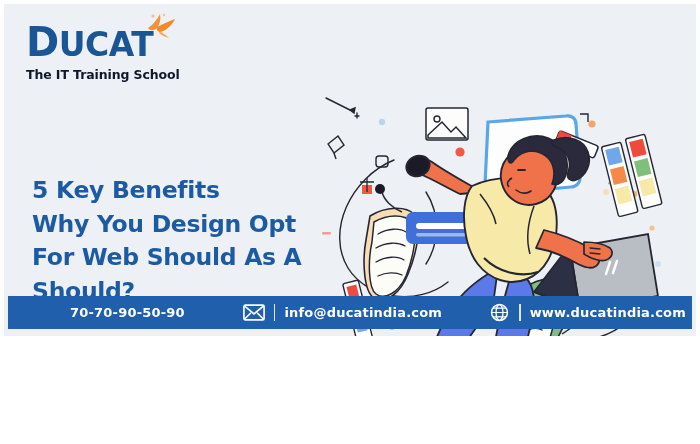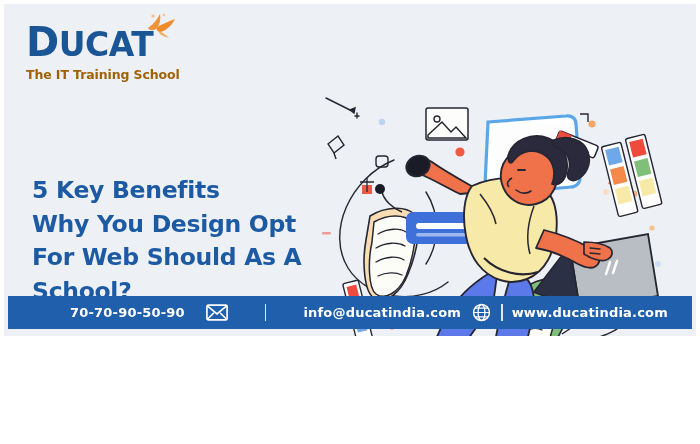--- a/index.html
+++ b/index.html
@@ -49,21 +49,21 @@
     left: 118px;
     top: -12px;
     width: 34px;
     height: 26px;
   }
   .logo-tagline {
     margin-top: 5px;
     font-family: "DejaVu Sans", sans-serif;
     font-weight: bold;
     font-size: 12.5px;
-    color: #a16207;
+    color: #0f172a;
     letter-spacing: -0.1px;
     white-space: nowrap;
   }
 
   
   .headline {
     position: absolute;
     left: 28px;
     top: 170px;
     width: 330px;
@@ -104,22 +104,22 @@
     display: flex;
     align-items: center;
     color: #ffffff;
     font-family: "DejaVu Sans", sans-serif;
     font-weight: bold;
     font-size: 13px;
     letter-spacing: 0.2px;
     white-space: nowrap;
   }
   .f-phone { margin-left: 62px; }
-  .f-mail  { margin-left: 12px; gap: 28px; }
-  .f-web   { margin-right: 24px; }
+  .f-mail  { margin-left: 12px; }
+  .f-web   { margin-right: 6px; }
 
   .f-icon {
     display: inline-flex;
     align-items: center;
     justify-content: center;
     width: 22px;
     height: 18px;
     margin-right: 9px;
   }
   .f-divider {
@@ -149,21 +149,21 @@
         </svg>
       </span>
     </div>
     <div class="logo-tagline">The IT Training School</div>
   </div>
 
   <div class="headline">
     <div>5 Key Benefits</div>
     <div>Why You Design Opt</div>
     <div>For Web Should As A</div>
-    <div>School?</div>
+    <div>Should?</div>
   </div>
 
   <div class="illustration">
     <svg viewBox="0 0 378 320" xmlns="http://www.w3.org/2000/svg">
       <g fill="none" stroke="#262633" stroke-width="1.4" stroke-linecap="round" stroke-linejoin="round">
 
         <path d="M72 78 C28 96 4 150 26 186 C46 218 96 224 126 200"></path>
         <path d="M196 244 C232 268 286 262 308 236 C330 210 322 176 300 162"></path>
         <path d="M104 110 C118 132 118 160 104 182"></path>
         <path d="M206 258 C214 278 230 292 250 296"></path>

